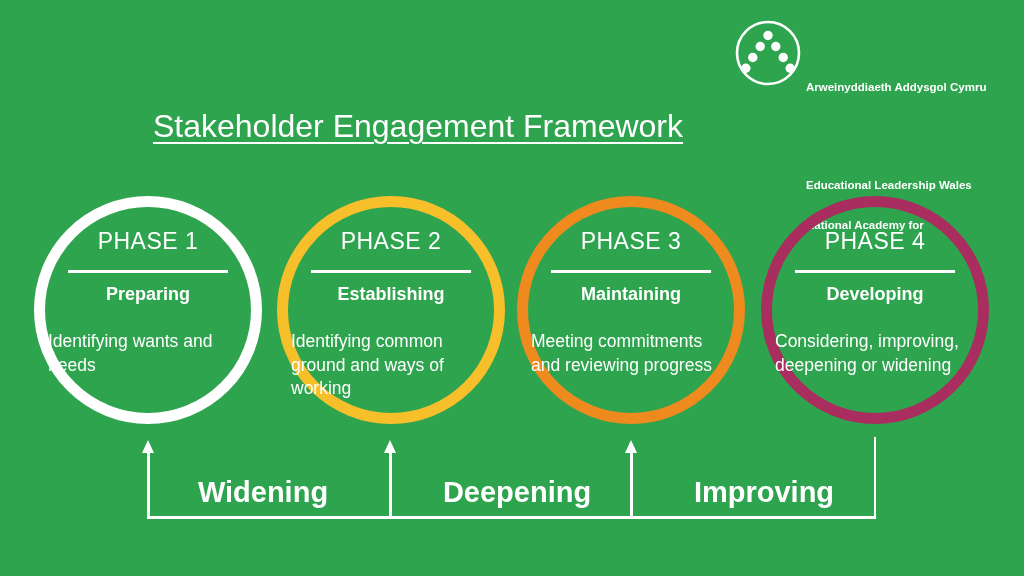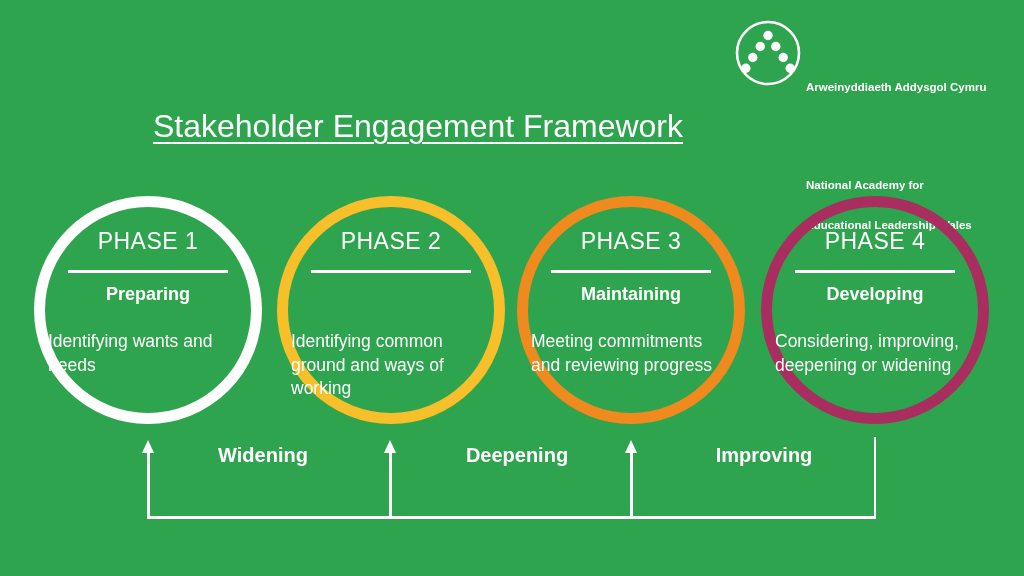--- a/index.html
+++ b/index.html
@@ -61,22 +61,22 @@
   .v4{left:873.5px;top:437px;height:79px;}
   .arrowhead{
     position:absolute;width:0;height:0;
     border-left:6.5px solid transparent;border-right:6.5px solid transparent;
     border-bottom:13px solid #fff;
   }
   .a1{left:141.5px;top:440px;}
   .a2{left:383.5px;top:440px;}
   .a3{left:624.5px;top:440px;}
   .flow-label{
-    position:absolute;top:444px;transform:translateX(-50%);
-    font-size:20px;font-weight:bold;white-space:nowrap;
+    position:absolute;top:476px;transform:translateX(-50%);
+    font-size:29px;font-weight:bold;white-space:nowrap;
   }
   .fl1{left:263px;}
   .fl2{left:517px;}
   .fl3{left:764px;}
 </style>
 </head>
 <body style="background: rgb(47, 164, 78);">
 
 <div class="stage">
 
@@ -91,38 +91,39 @@
       <circle cx="14.8" cy="52.3" r="4.7"></circle>
       <circle cx="59.2" cy="52.3" r="4.7"></circle>
     </g>
   </svg>
 
   <div class="logo-text">
     <div class="block">
       <div>Arweinyddiaeth Addysgol Cymru</div>
     </div>
     <div class="block">
+      <div>Educational Leadership Wales</div>
       <div>National Academy for</div>
-      <div>Educational Leadership Wales</div>
     </div>
   </div>
 
   <div class="title">Stakeholder Engagement Framework</div>
 
   <div class="phase-circle circle-1" style="border-color: rgb(255, 255, 255);">
     <div class="phase-label">PHASE 1</div>
     <div class="divider"></div>
     <div class="subtitle">Preparing</div>
     <div class="description">Identifying wants and
 needs</div>
   </div>
 
   <div class="phase-circle circle-2" style="border-color: rgb(247, 191, 42);">
     <div class="phase-label">PHASE 2</div>
     <div class="divider"></div>
+    <div class="subtitle">Establishing</div>
     <div class="description">Identifying common
 ground and ways of
 working</div>
   </div>
 
   <div class="phase-circle circle-3" style="border-color: rgb(238, 138, 30);">
     <div class="phase-label">PHASE 3</div>
     <div class="divider"></div>
     <div class="subtitle">Maintaining</div>
     <div class="description">Meeting commitments

